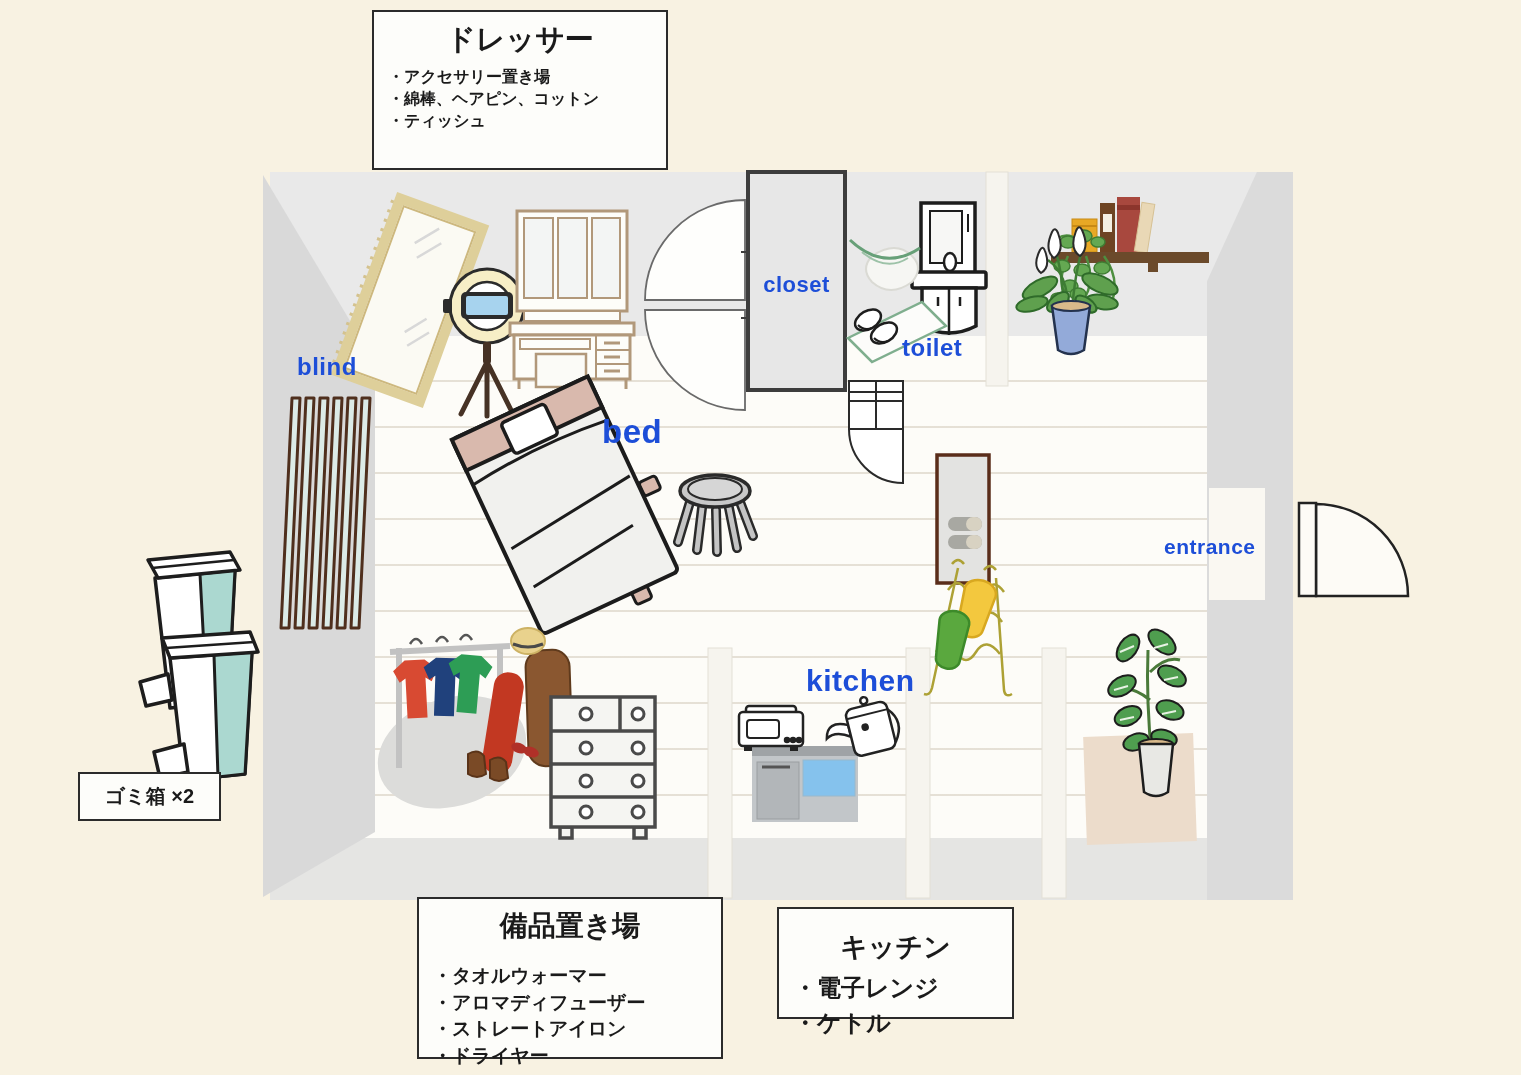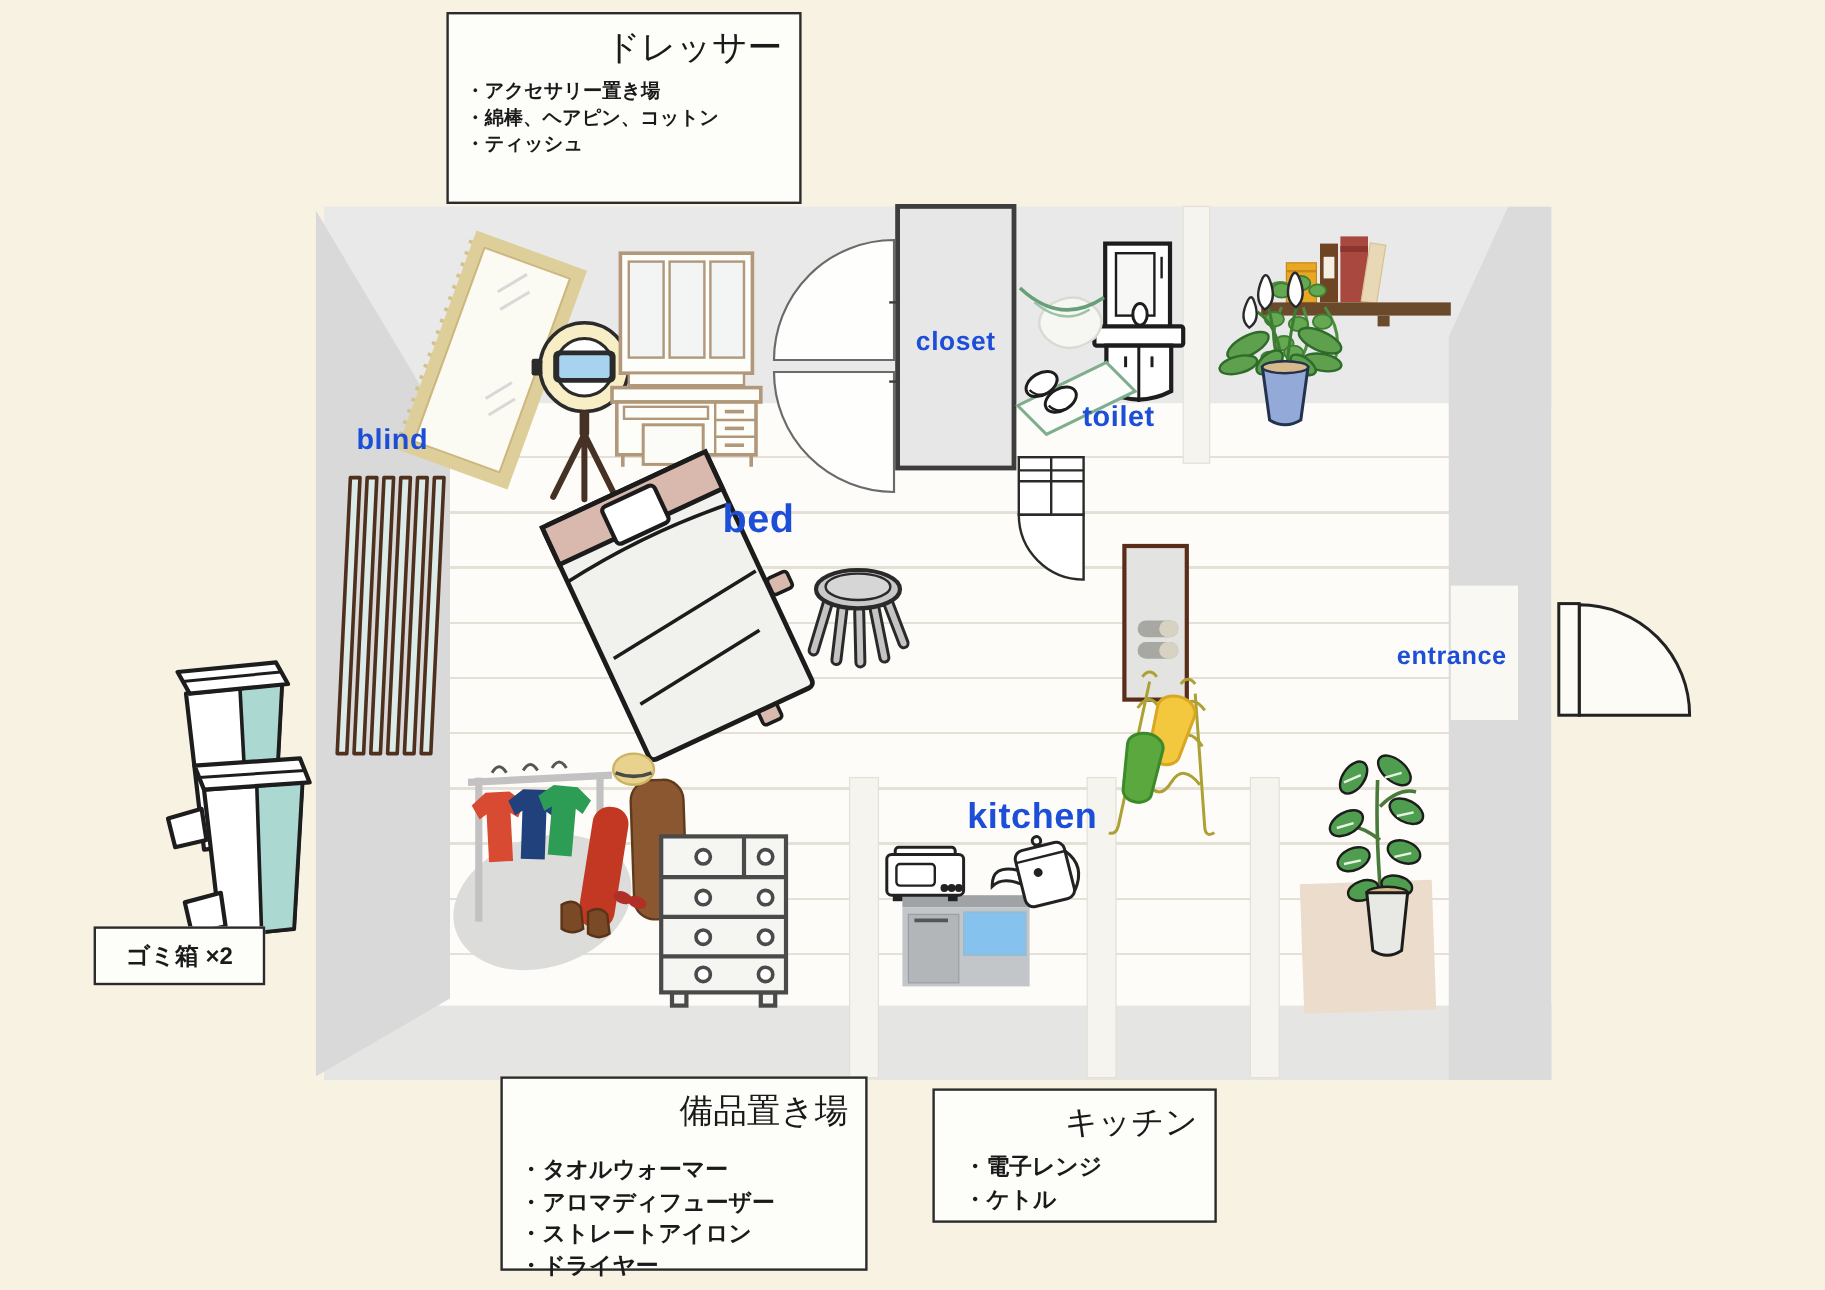--- a/index.html
+++ b/index.html
@@ -13,31 +13,31 @@
   .bottom-wall{left:270px;top:838px;width:1023px;height:62px;background:#e5e5e3;}
   .left-wall{left:263px;top:175px;width:112px;height:722px;background:#d9d9d9;
      clip-path:polygon(0 0,100% 26%,100% 91%,0 100%);}
   .right-wall{left:1207px;top:172px;width:86px;height:728px;background:#dbdbdb;
      clip-path:polygon(58% 0,100% 0,100% 100%,0 100%,0 15%);}
   .entrance-gap{left:1209px;top:488px;width:56px;height:112px;background:#faf8f2;}
   
   .rlabel{color:#1d4ed8;font-weight:800;letter-spacing:.5px;font-size:24px;}
   
   .box{background:#fdfdfa;border:2.5px solid #2b2b2b;color:#1a1a1a;box-sizing:border-box;}
-  .box .ttl{text-align:right;font-weight:400;}
+  .box .ttl{text-align:center;font-weight:700;}
   .box .li{font-weight:700;}
   #dresser-box{left:372px;top:10px;width:296px;height:160px;padding:8px 14px 0 14px;}
   #dresser-box .ttl{font-size:29px;margin-bottom:6px;}
   #dresser-box .li{font-size:16px;line-height:1.38;}
   #supplies-box{left:417px;top:897px;width:306px;height:162px;padding:8px 14px 0 14px;}
   #supplies-box .ttl{font-size:28px;margin-bottom:18px;}
   #supplies-box .li{font-size:19px;line-height:1.4;}
-  #kitchen-box{left:777px;top:907px;width:237px;height:112px;padding:8px 14px 0 14px;}
+  #kitchen-box{left:777px;top:907px;width:237px;height:112px;padding:20px 14px 0 14px;}
   #kitchen-box .ttl{font-size:27px;margin-bottom:6px;}
-  #kitchen-box .li{font-size:19px;line-height:1.45;margin-left:10px;}
+  #kitchen-box .li{font-size:24px;line-height:1.45;}
   #trash-box{left:78px;top:772px;width:143px;height:49px;display:flex;align-items:center;justify-content:center;}
   #trash-box .lbl{font-size:20px;font-weight:800;}
 </style>
 </head>
 <body>
 
 <div id="canvas">
 
   <div class="abs top-wall"></div>
   <div class="abs floor"></div>

